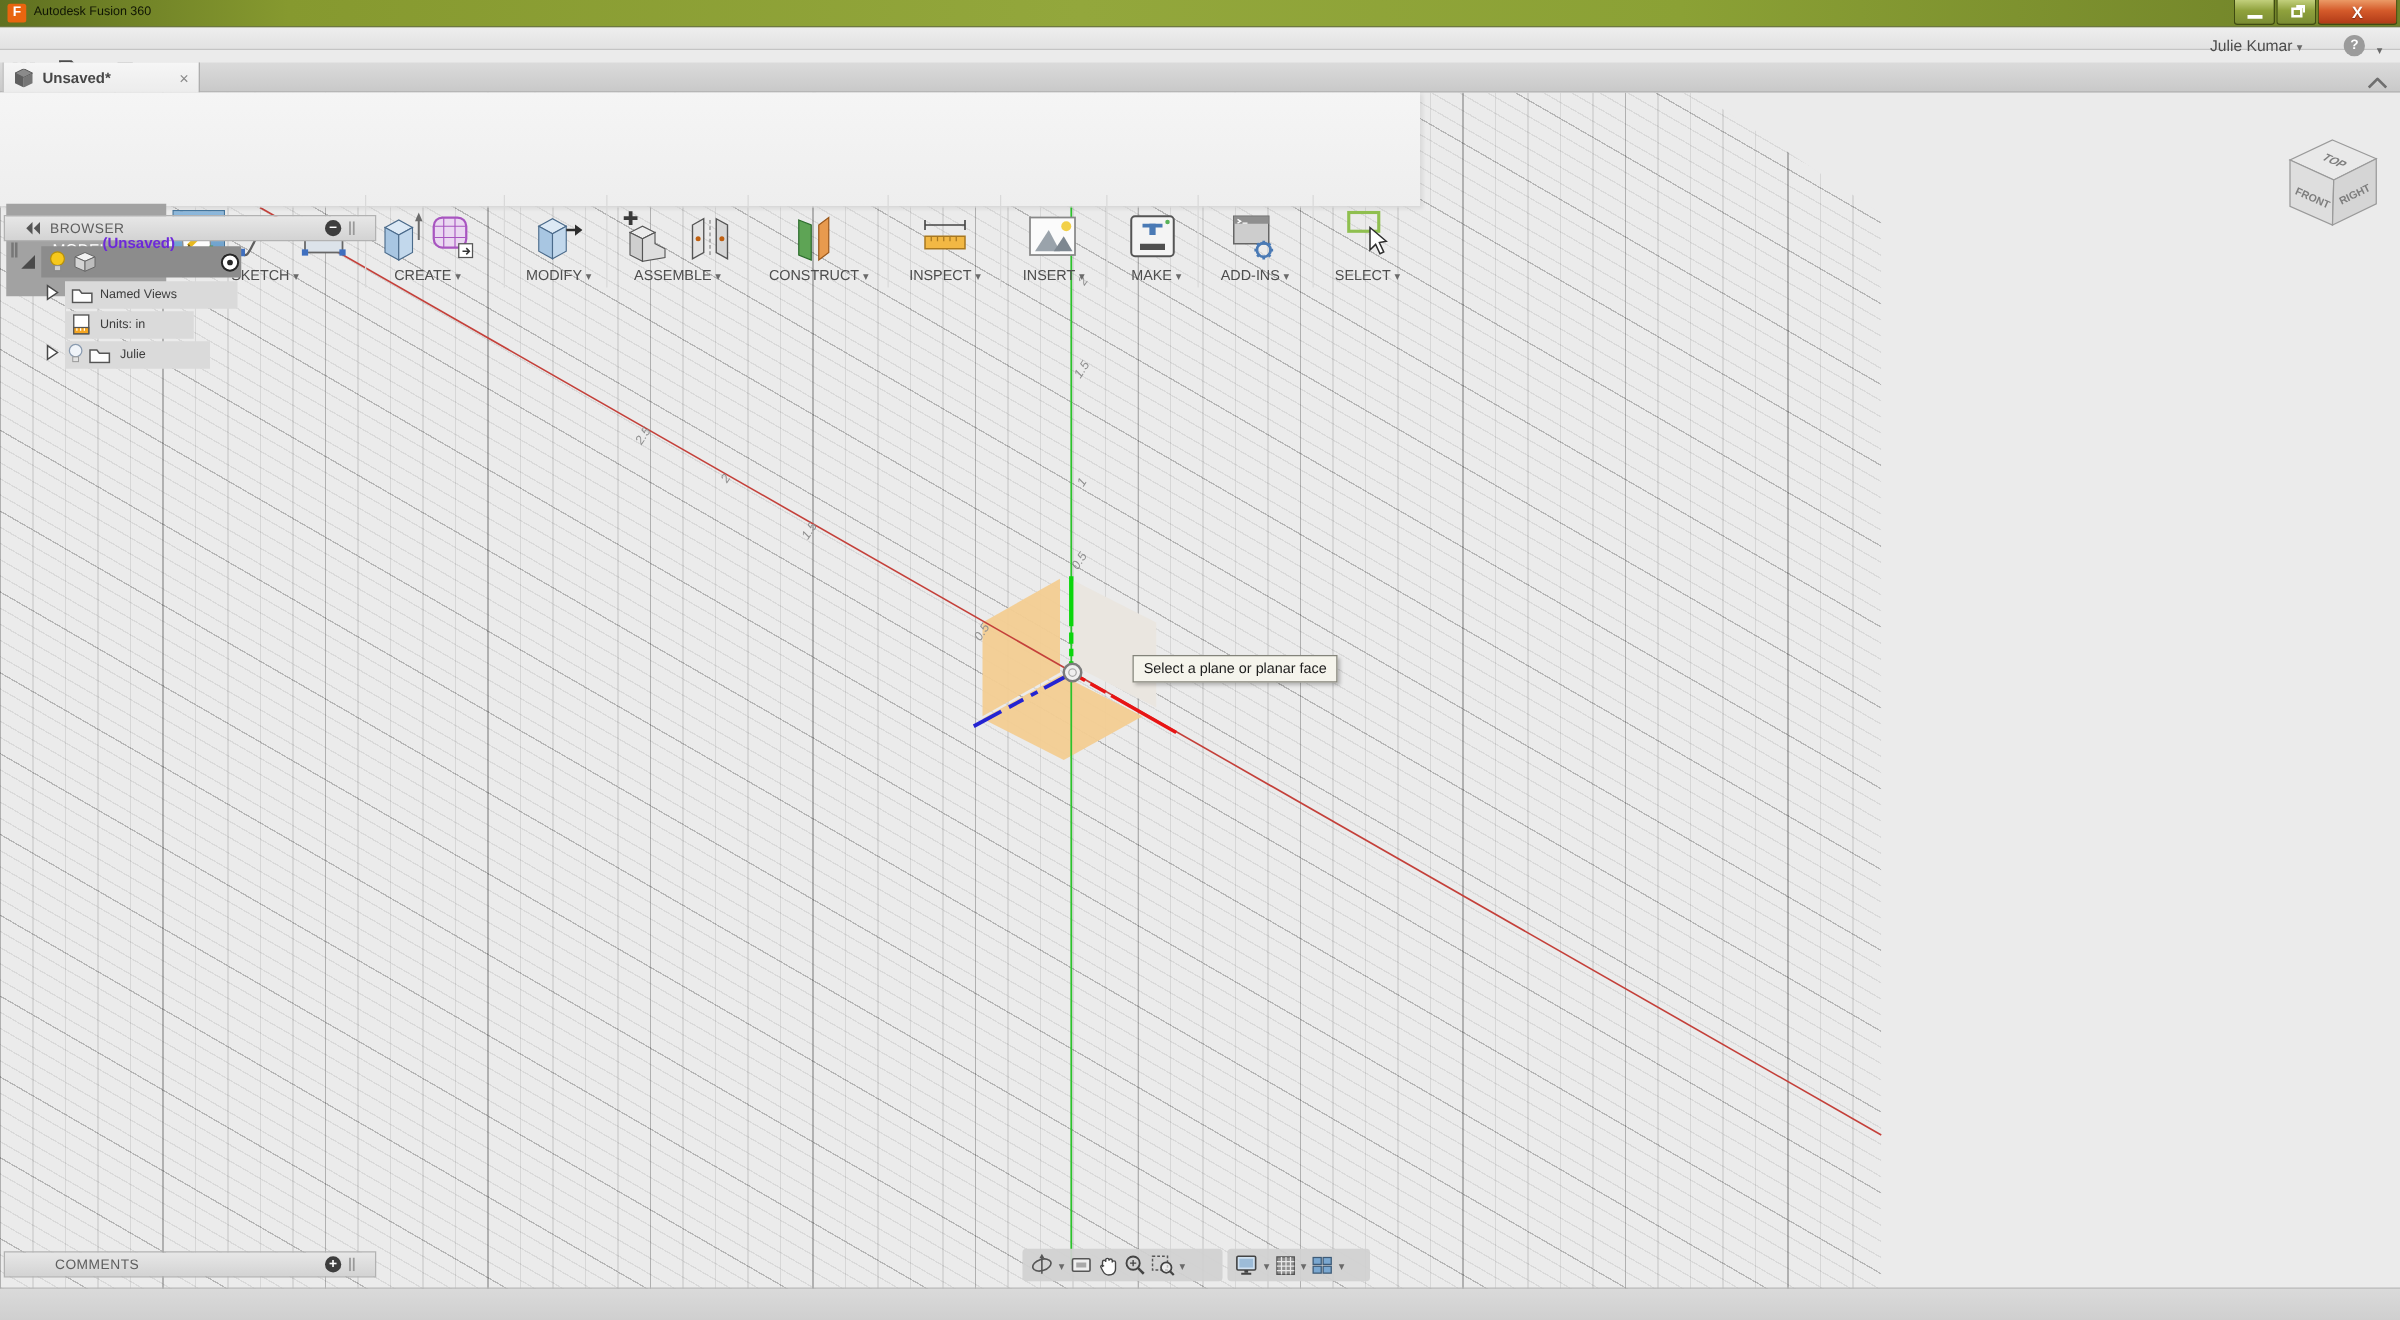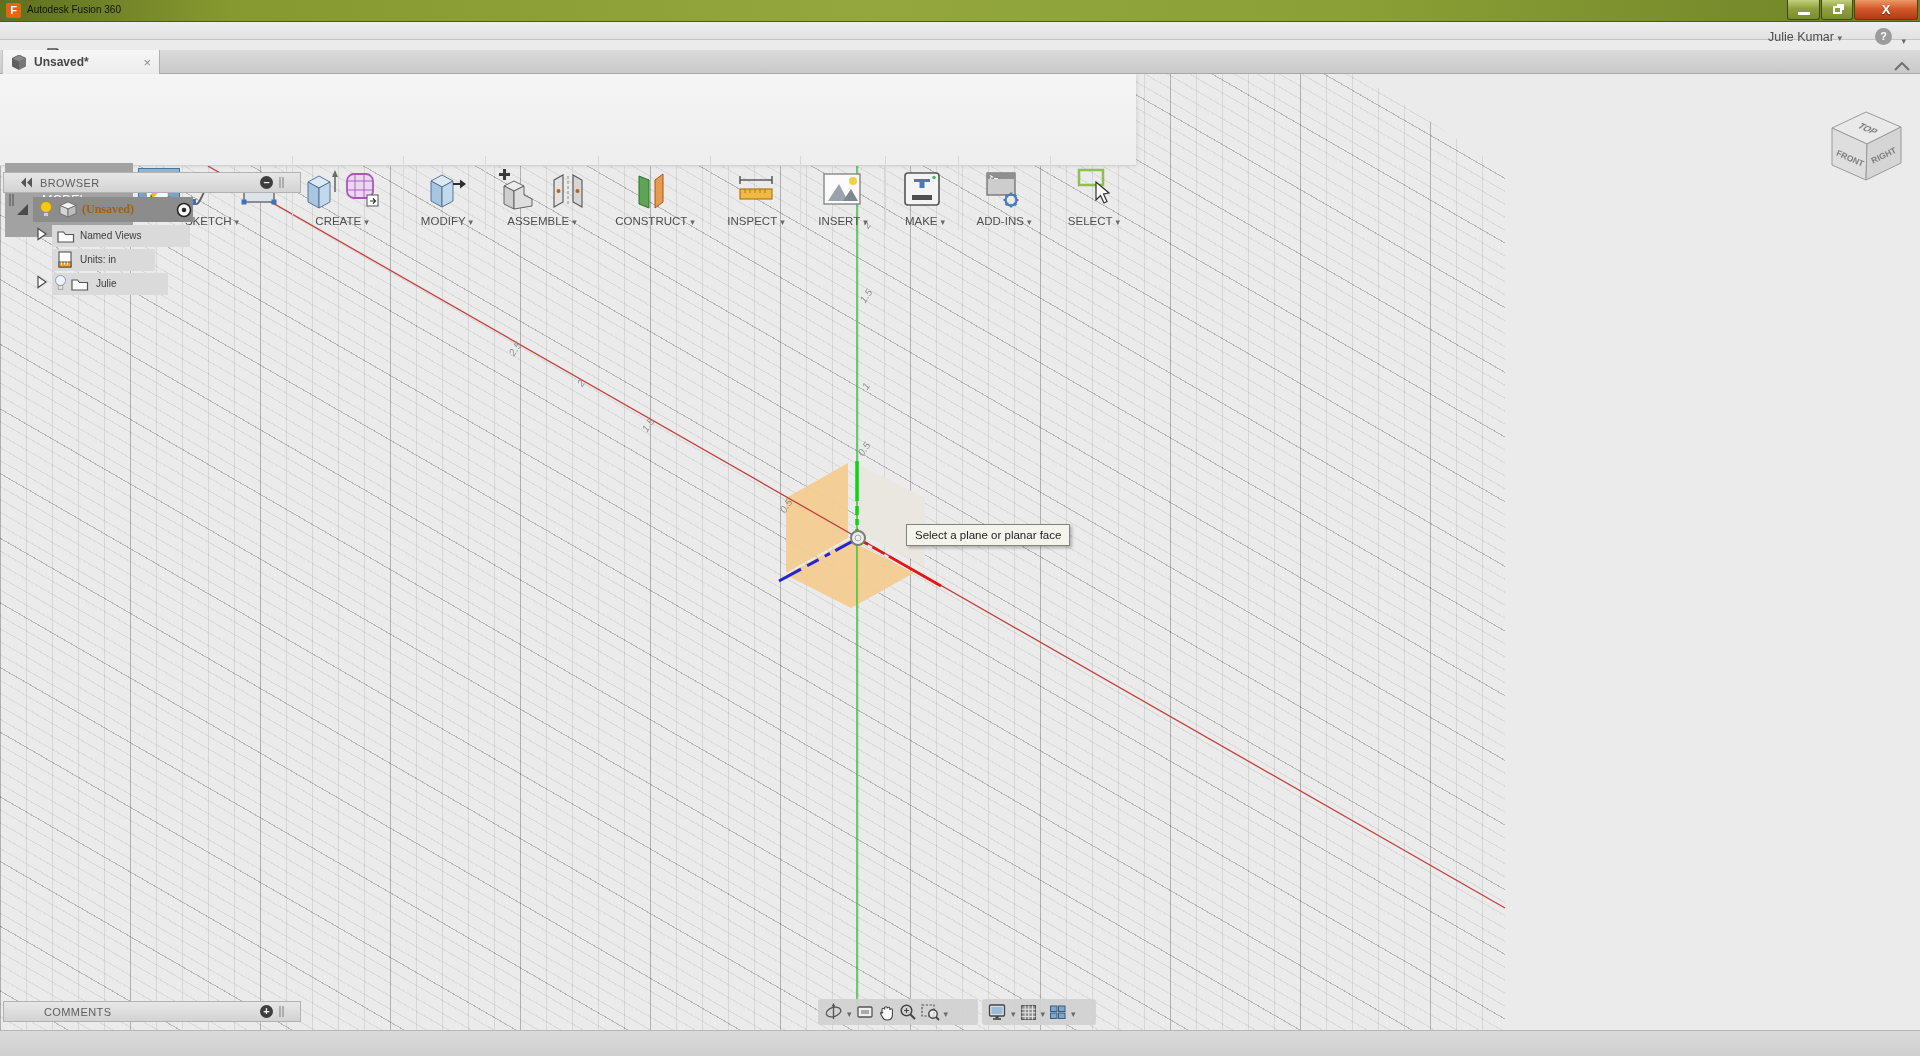--- a/index.html
+++ b/index.html
@@ -73,21 +73,21 @@
   .panel-header { height:21px; background:linear-gradient(#e7e7e7,#d3d3d3); border:1px solid #b2b2b2;
     display:flex; align-items:center; padding:0 16px; gap:6px; }
   .panel-header .ph-title { font-size:11px; color:#5e5e5e; letter-spacing:.4px; flex:1; }
   .ph-circle { width:13px; height:13px; border-radius:50%; background:#3d3d3d; color:#fff;
     font-size:11px; line-height:12px; text-align:center; font-weight:bold; }
   #browser-header { left:3px; top:172px; width:298px; }
   #comments-header { left:3px; top:1001px; width:298px; }
   .tree-box { background:#dadada; }
   .tree-label { font-size:10px; color:#3c3c3c; }
   #row-root-box { left:33px; top:197px; width:160px; height:25px; background:#8c8c8c; }
-  #row-root-label { left:82px; top:202px; font-size:12px; font-weight:bold; color:#a16207;font-family:Liberation Serif, serif; }
+  #row-root-label { left:82px; top:187px; font-size:12px; font-weight:bold; color:#6d28d9; }
 
   
   #tooltip { left:906px; top:524px; background:#f5f4ec; border:1px solid #83837a;
     box-shadow:2px 2px 3px rgba(0,0,0,.25); font-size:11.5px; color:#1c1c1c; padding:4px 8px; white-space:nowrap; }
 
   
   .navgroup { top:999px; height:26px; background:rgba(209,209,209,.93); border-radius:3px;
     display:flex; align-items:center; padding:0 6px; gap:4px; }
   #navgroup-1 { left:818px; width:160px; }
   #navgroup-2 { left:982px; width:114px; }

